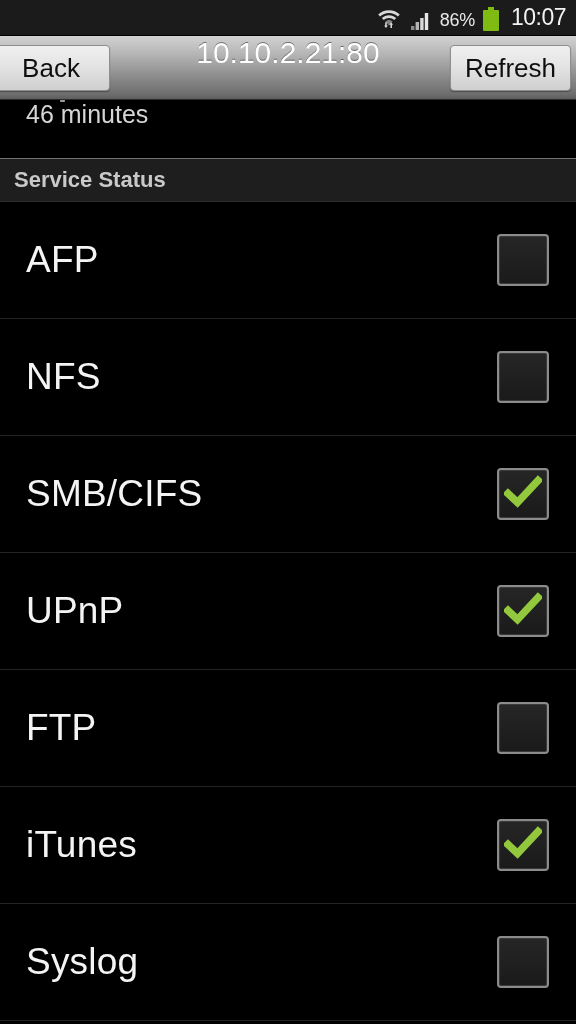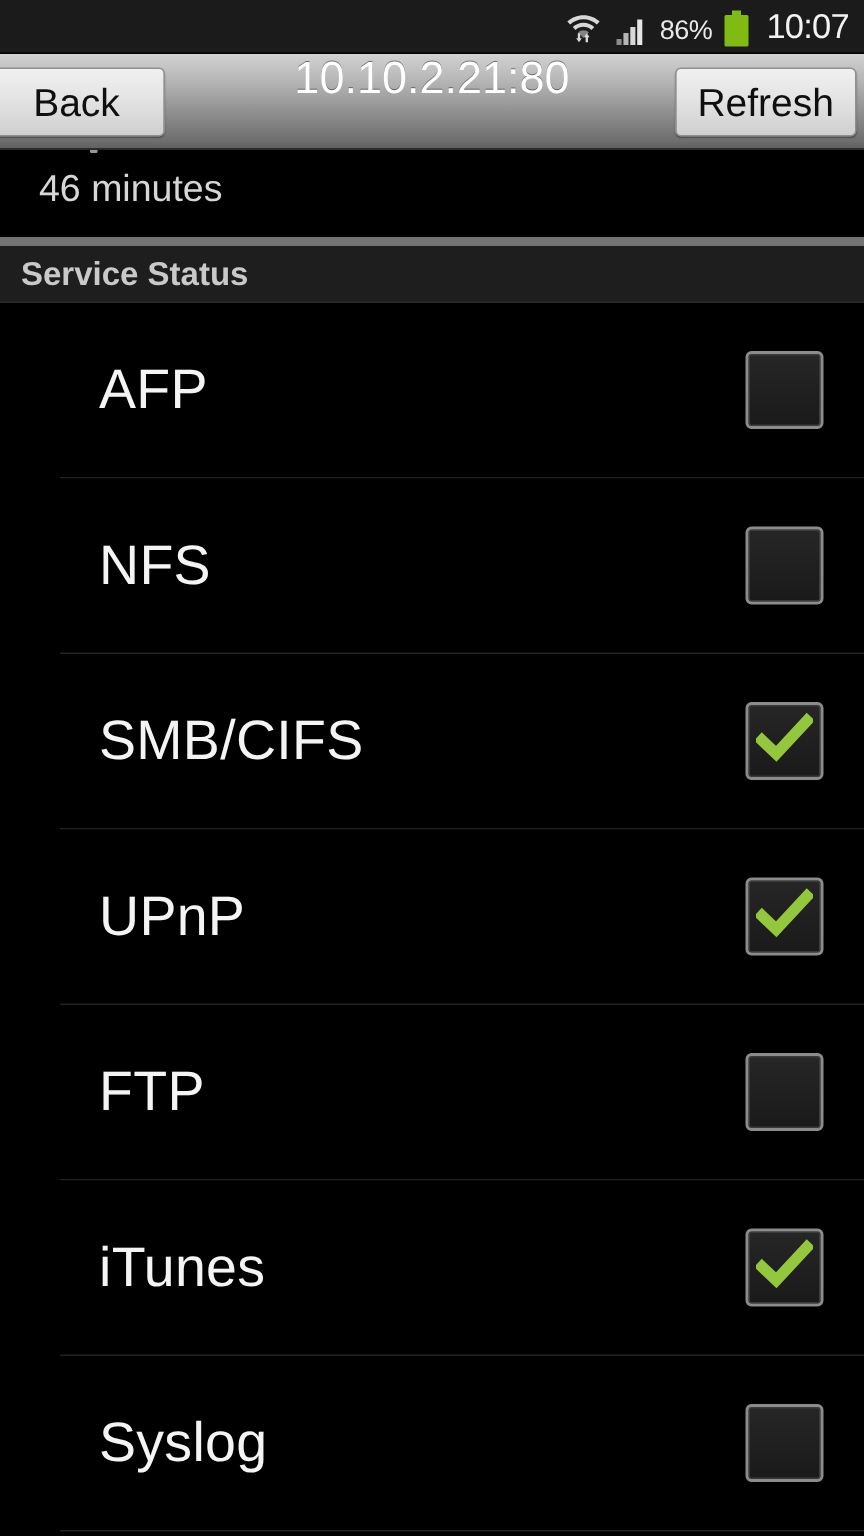--- a/index.html
+++ b/index.html
@@ -62,40 +62,40 @@
     box-shadow:0 1px 1px rgba(0,0,0,0.35);
   }
   .tb-back { left:-8px; min-width:118px; }
   .tb-refresh { right:5px; min-width:110px; }
 
   
   .content { position:relative; width:100%; height:924px; background:#000; overflow:hidden; }
 
   .clipped-row {
     position:relative; height:58px; background:#000;
-    display:flex; align-items:center; padding:0 0 6px 26px;
+    display:flex; align-items:flex-start; padding:0 0 6px 26px;
     overflow:hidden;
   }
   .clipped-dot {
     position:absolute; left:60px; top:-4px; width:5px; height:6px;
     background:#9a9a9a; border-radius:1px;
   }
   .clipped-text { color:#d6d6d6; font-size:25px; }
 
   .section-header {
     height:44px; background:#1e1e1e;
     display:flex; align-items:center; padding-left:14px;
-    border-top:6px solid #737373;
+    border-top:1px solid #737373;
     border-bottom:1px solid #2c2c2c;
   }
   .section-header span {
     color:#c9c9c9; font-size:22px; font-weight:bold;
   }
 
-  .list { display:block;padding-left:40px; }
+  .list { display:block; }
   .row {
     position:relative; height:117px;
     display:flex; align-items:center; justify-content:space-between;
     padding:0 27px 0 26px;
     border-bottom:1px solid #232323;
     background:#000;
   }
   .row-label { color:#f4f4f4; font-size:37px; letter-spacing:0.2px; }
 
   .checkbox {

